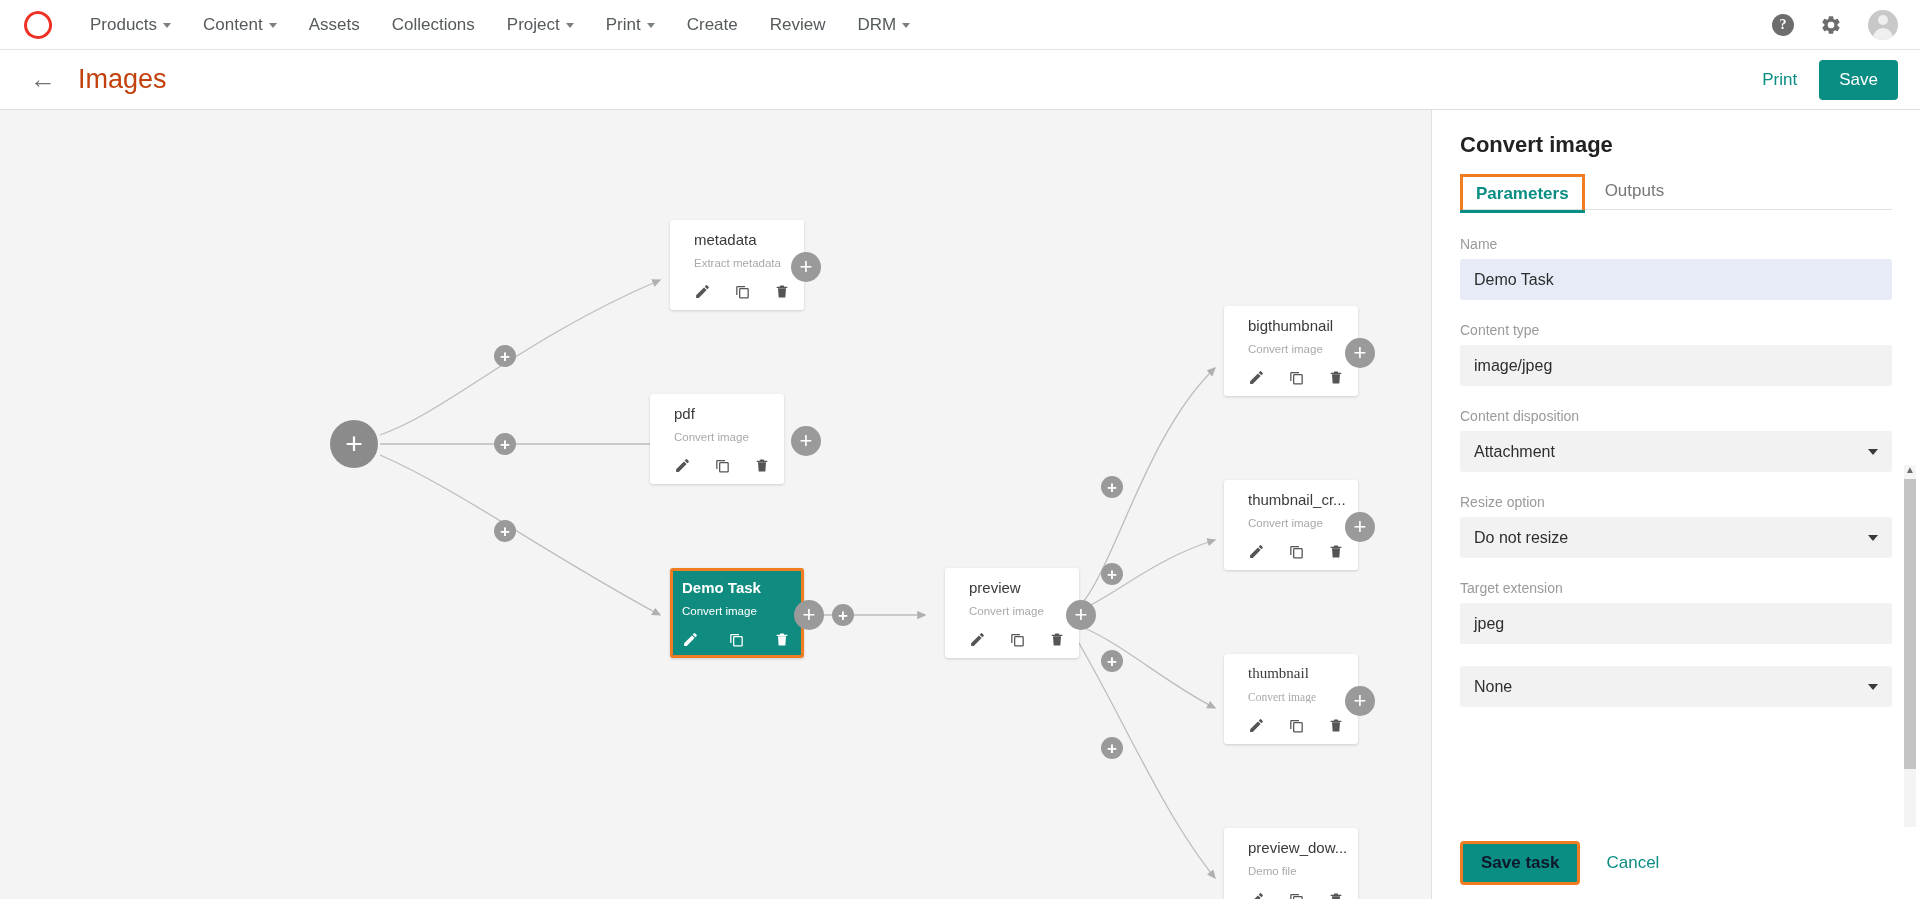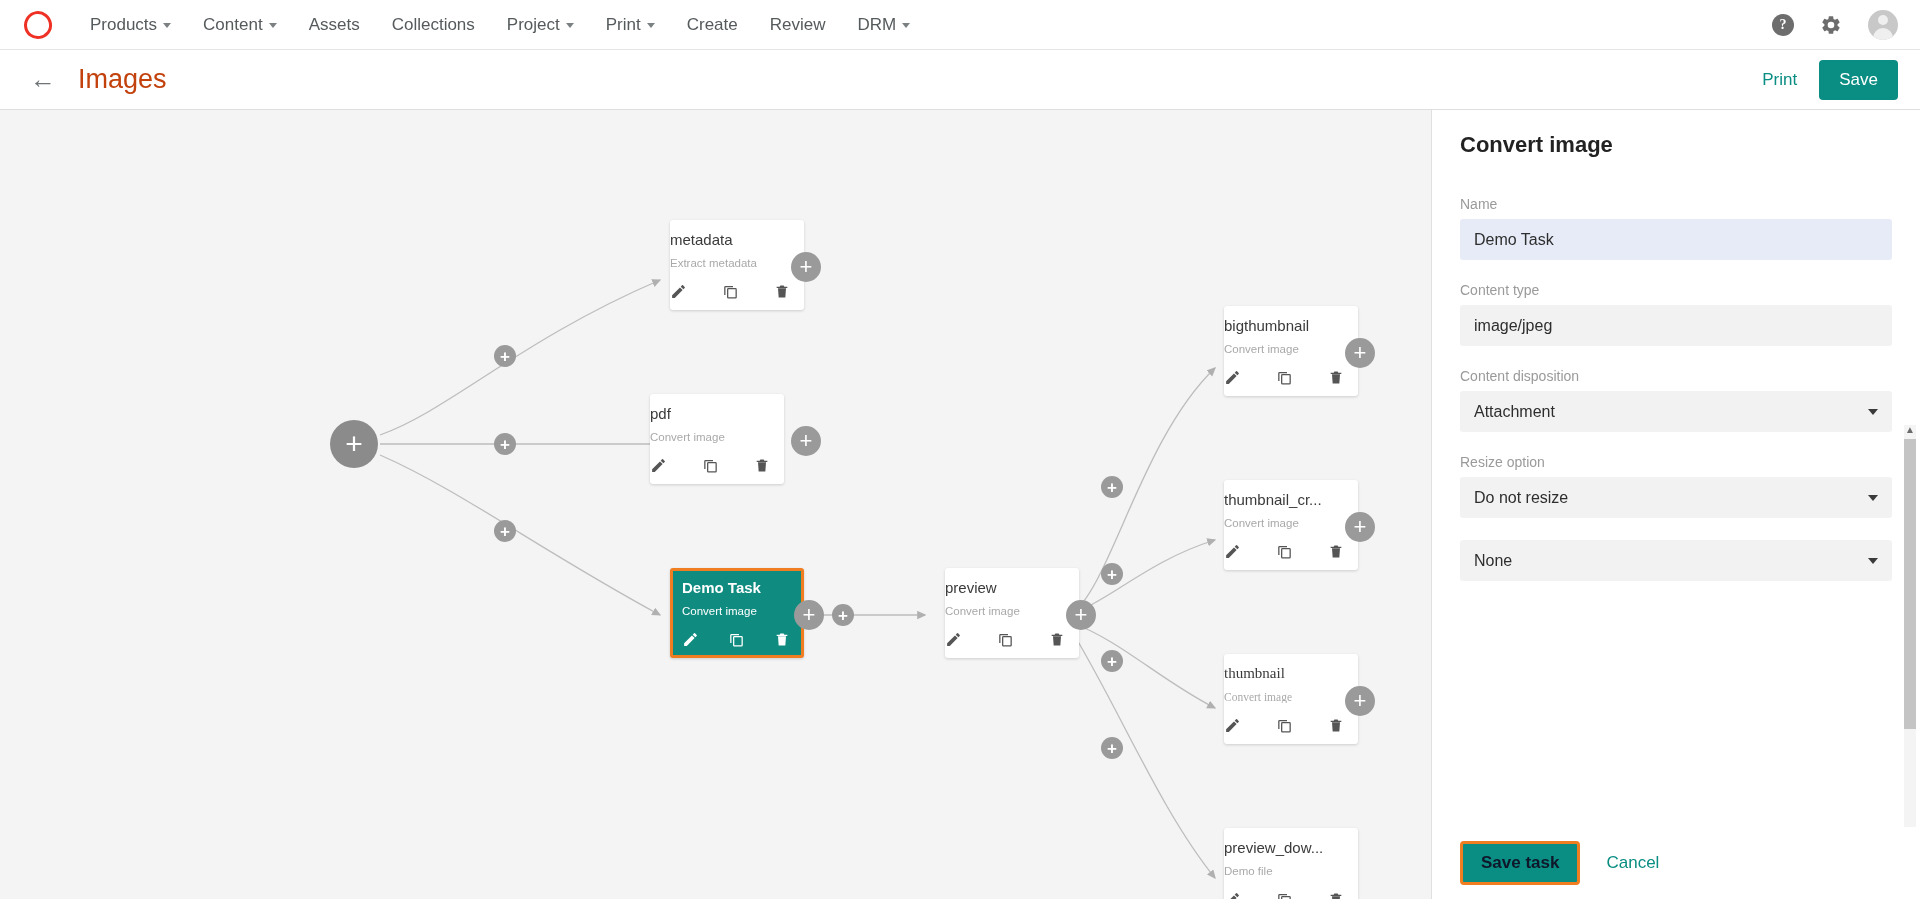--- a/index.html
+++ b/index.html
@@ -139,21 +139,21 @@
     font-size: 22px; line-height: 1; cursor: pointer; user-select: none;
     font-weight: 500; z-index: 5;
   }
 
   .node {
     position: absolute;
     width: 134px;
     background: #ffffff;
     border-radius: 3px;
     box-shadow: 0 1px 3px rgba(0,0,0,0.16);
-    padding: 11px 12px 10px 0;
+    padding: 11px 12px 10px 24px;
     z-index: 3;
   }
   .node .nd-title {
     font-size: 15px; color: #3a3a3a; margin-bottom: 9px;
     white-space: nowrap; overflow: hidden;
   }
   .node .nd-sub {
     font-size: 11.5px; color: #a9a9a9; margin-bottom: 14px;
     white-space: nowrap; overflow: hidden;
   }
@@ -527,20 +527,24 @@
       <path d="M6 7h12l-1 14H7L6 7zm3.5-4h5l1 2H8.5l1-2zM4 5h16v1.6H4V5z"></path>
     </svg>
   </div>
           </div>
         </div>
       </div>
   </div>
 
   <div class="panel">
     <div class="panel-title">Convert image</div>
+    <div class="tabs" id="panel-tabs">
+        <div class="tab active">Parameters</div>
+        <div class="tab">Outputs</div>
+      </div>
     <div class="panel-body">
       <div id="fields-layer">
           <div class="field">
             <div class="field-label">Name</div>
             <div class="field-input highlighted">Demo Task</div>
           </div>
           <div class="field">
             <div class="field-label">Content type</div>
             <div class="field-input">image/jpeg</div>
           </div>
@@ -552,20 +556,24 @@
             </div>
           </div>
           <div class="field">
             <div class="field-label">Resize option</div>
             <div class="field-select">
               <span>Do not resize</span>
               <span class="sel-caret"></span>
             </div>
           </div>
           <div class="field">
+            <div class="field-label">Target extension</div>
+            <div class="field-input">jpeg</div>
+          </div>
+          <div class="field">
             <div class="field-select">
               <span>None</span>
               <span class="sel-caret"></span>
             </div>
           </div>
         </div>
       <div class="panel-scrollbar">
         <div class="sb-arrow">▲</div>
         <div class="sb-thumb"></div>
 

